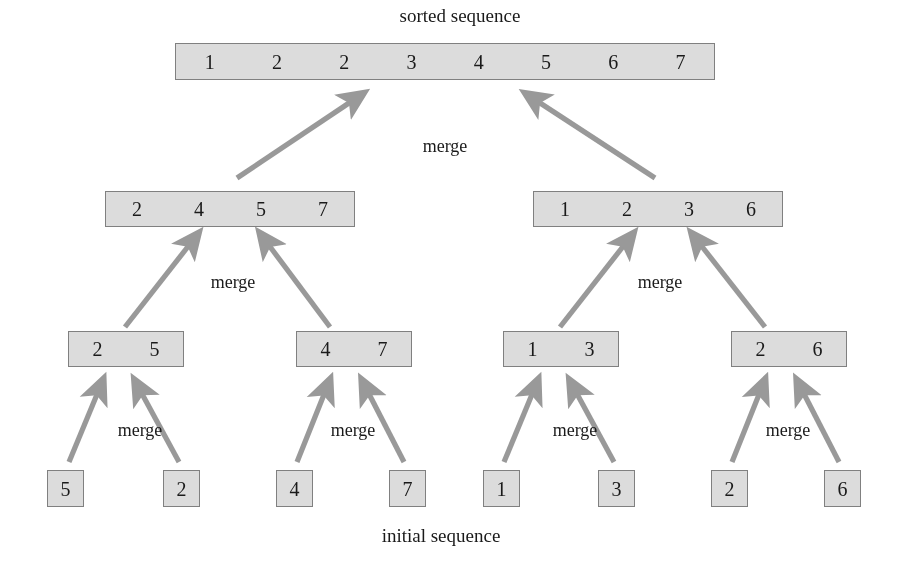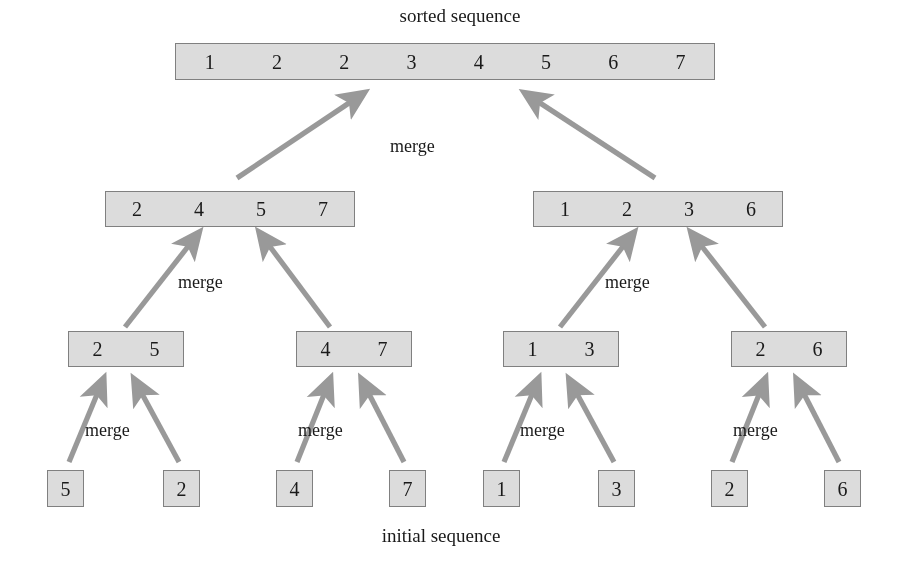--- a/index.html
+++ b/index.html
@@ -28,21 +28,21 @@
   .caption {
     position: absolute;
     text-align: center;
     font-size: 19px;
     color: #1a1a1a;
     white-space: nowrap;
     font-family: "Liberation Serif", "DejaVu Serif", serif;
   }
   .merge-label {
     position: absolute;
-    text-align: left;
+    text-align: center;
     font-size: 18px;
     color: #1a1a1a;
     white-space: nowrap;
     font-family: "Liberation Serif", "DejaVu Serif", serif;
     background: transparent;
   }
   .seq-box {
     position: absolute;
     box-sizing: border-box;
     background: #dcdcdc;

